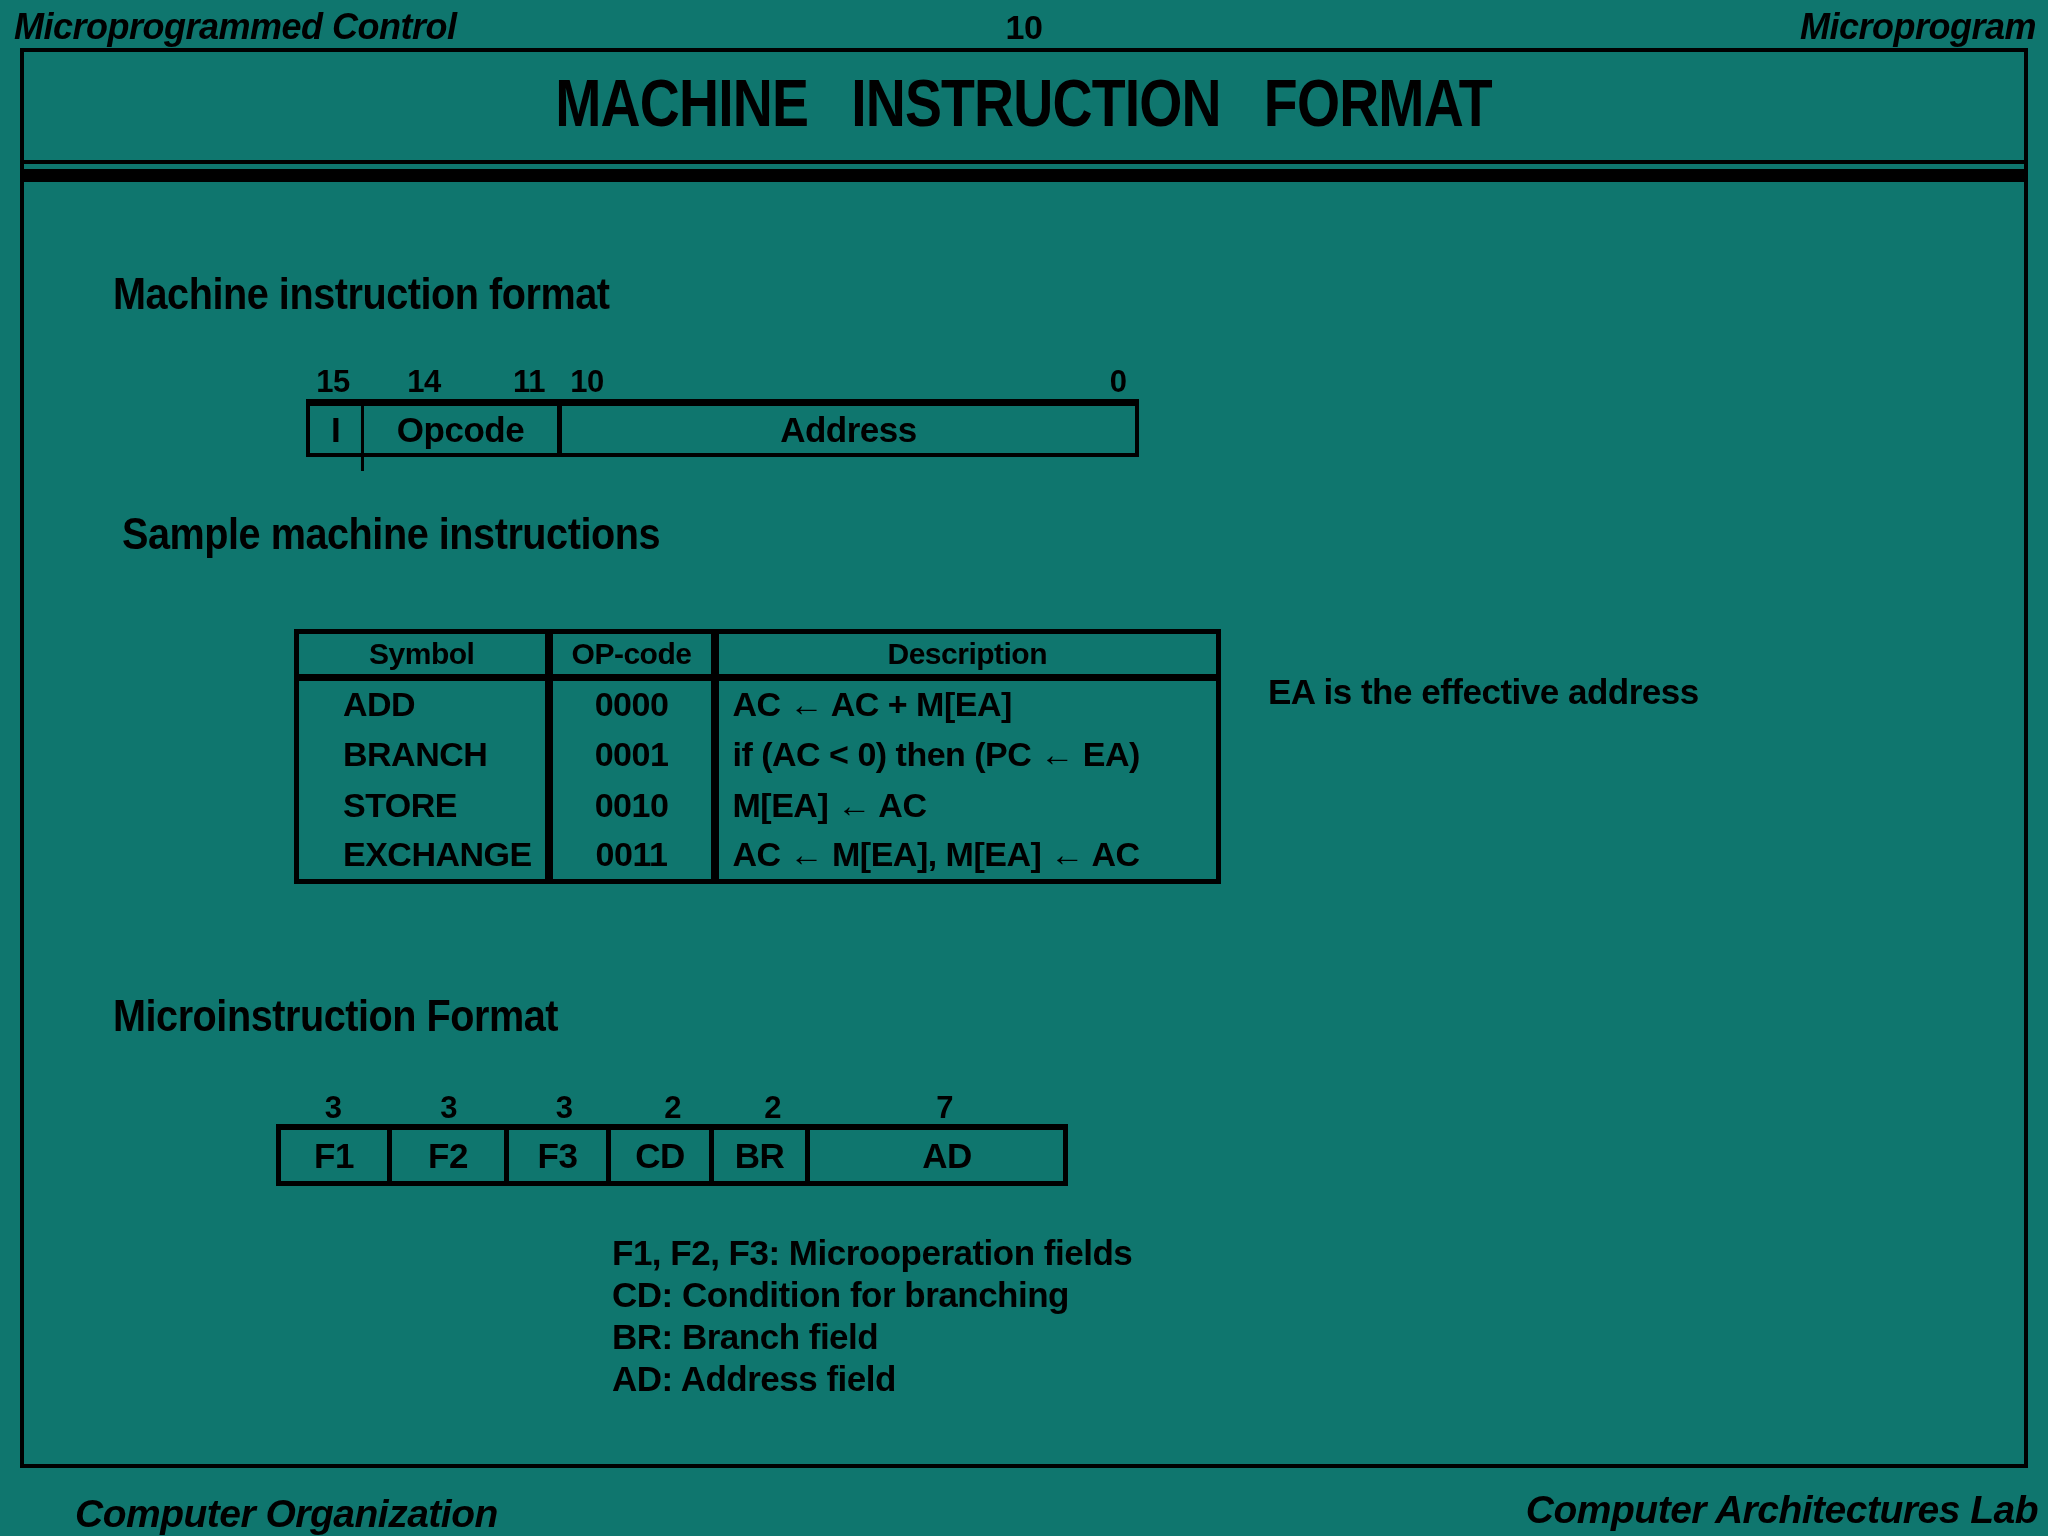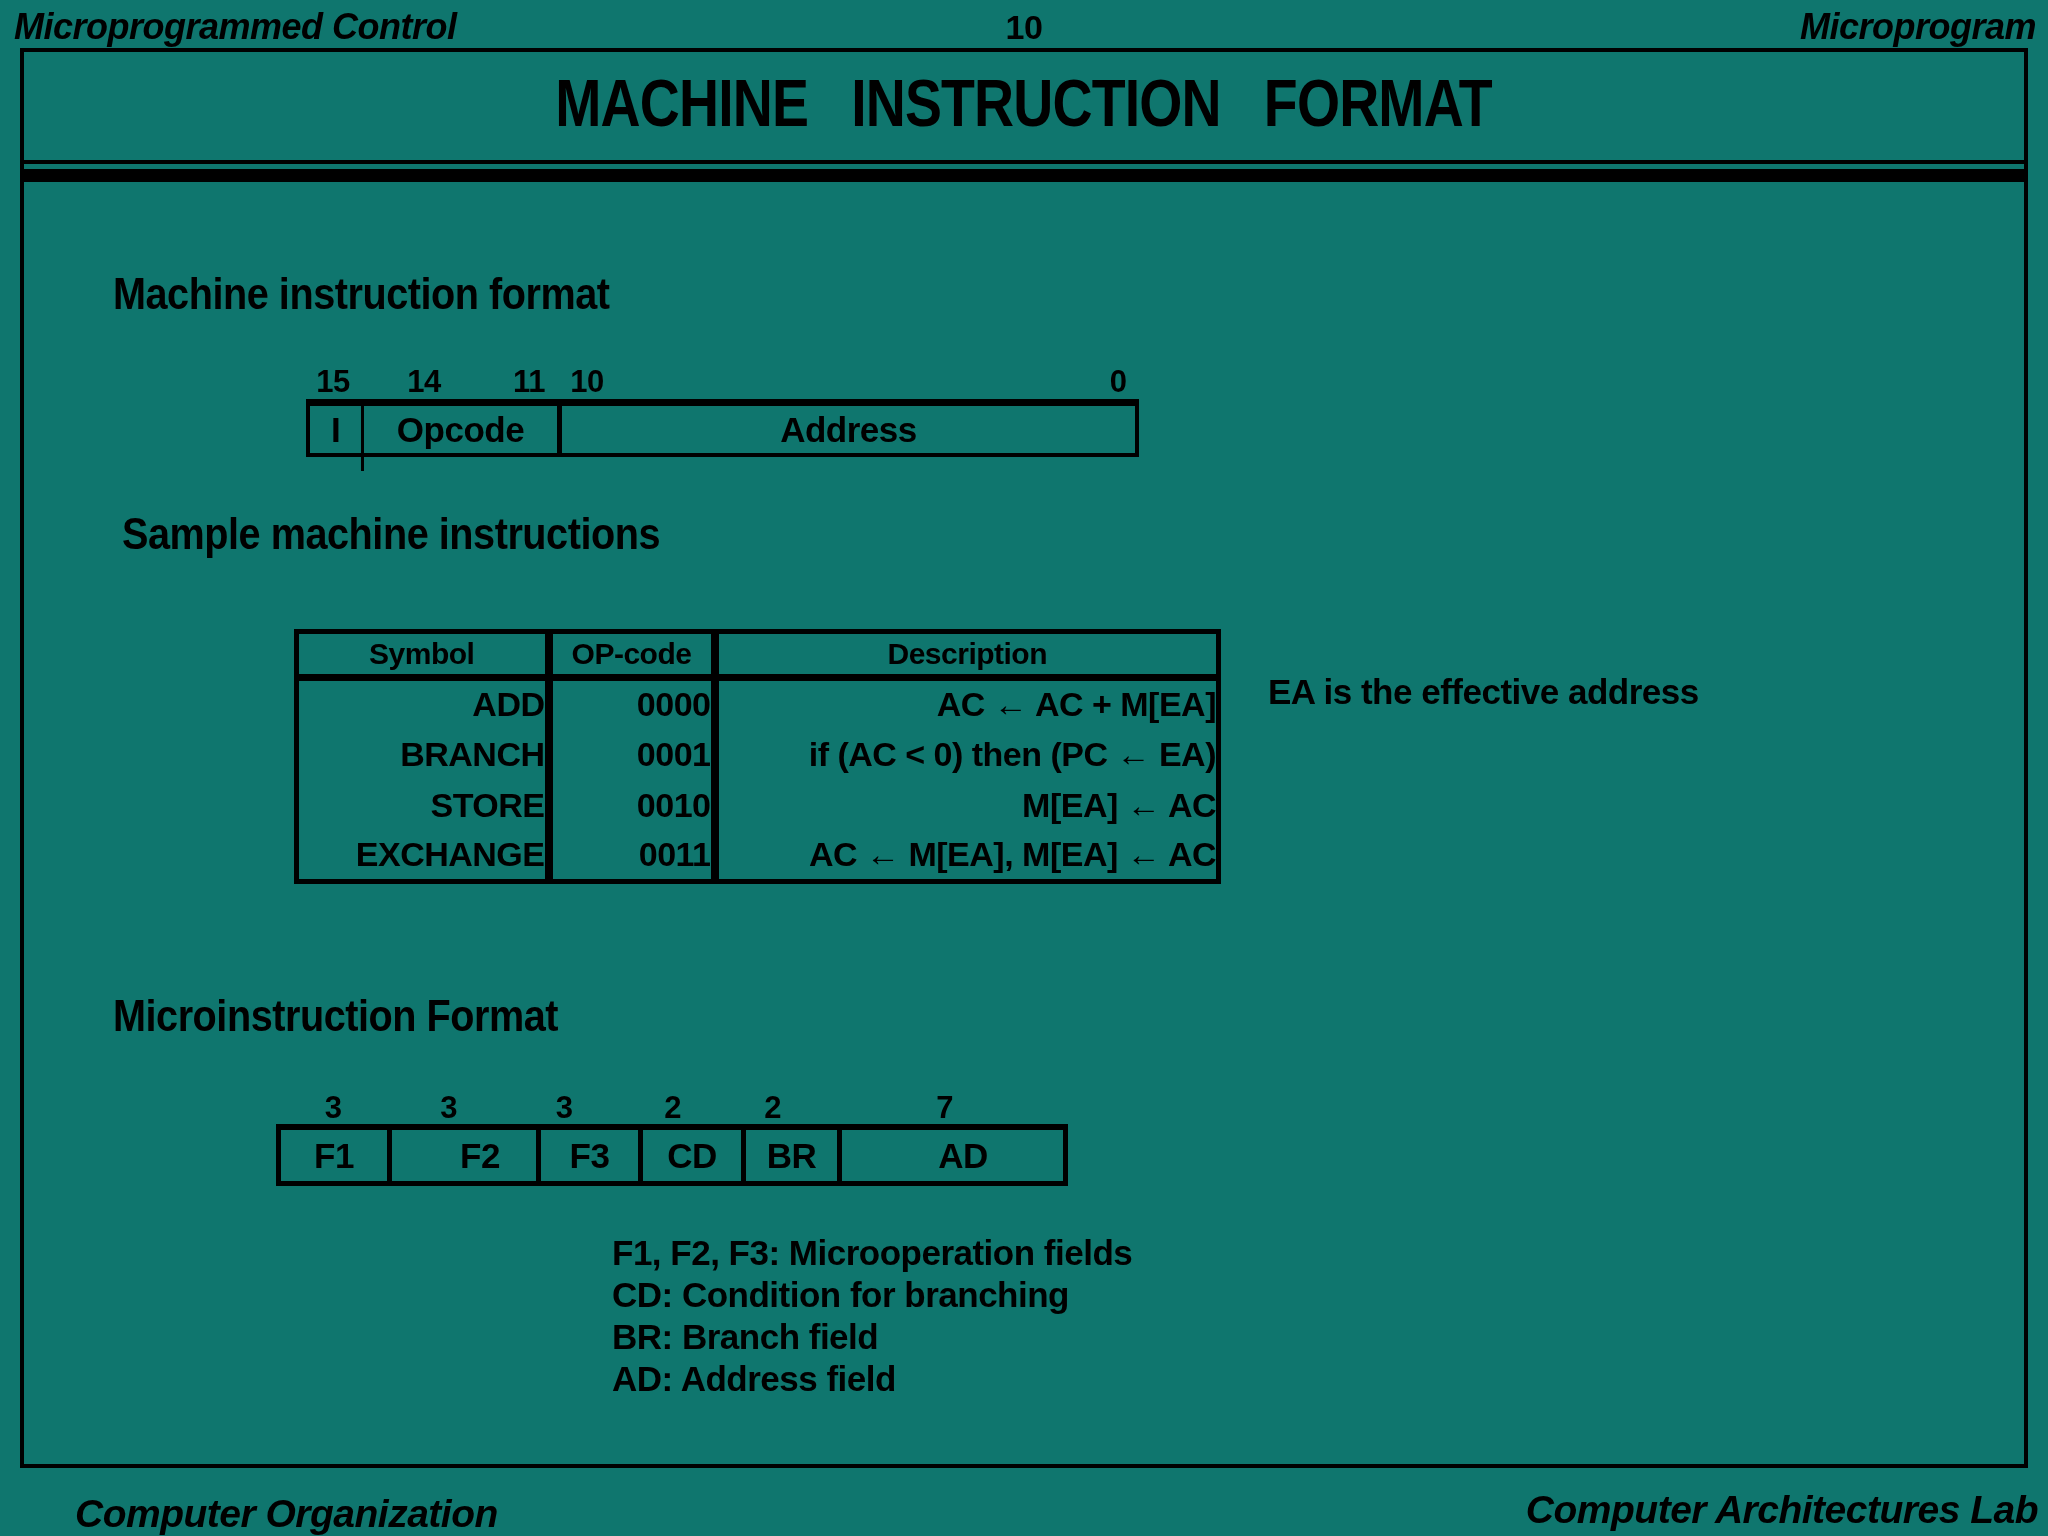--- a/index.html
+++ b/index.html
@@ -72,21 +72,21 @@
 
   
   .sample-table {
     position: absolute; left: 294px; top: 629px;
     width: 922px;
     border-collapse: collapse;
     table-layout: fixed;
     border: 5px solid #000;
     font-size: 34px;
   }
-  .sample-table th, .sample-table td { font-weight: 700; white-space: nowrap; overflow: hidden; text-align: right; }
+  .sample-table th, .sample-table td { font-weight: 700; white-space: nowrap; overflow: hidden; }
   .sample-table th {
     height: 46px; text-align: center; font-size: 30px;
     border-bottom: 7px solid #000;
   }
   .sample-table td { height: 51px; }
   .col-symbol { width: 252px; }
   .col-opcode { width: 166px; }
   .col-desc   { width: 504px; }
   .sample-table th.col-opcode, .sample-table td.td-opcode { border-left: 8px solid #000; border-right: 8px solid #000; }
   .td-symbol { padding-left: 44px; }
@@ -107,21 +107,21 @@
     position: absolute; left: 276px; top: 1124px;
     width: 792px; height: 62px;
     border: 5px solid #000; border-top-width: 6px;
     display: flex;
   }
   .micro-box .cell {
     display: flex; align-items: center; justify-content: center;
     font-size: 35px; border-right: 5px solid #000;
   }
   .micro-box .cell:last-child { border-right: none; }
-  .micro-box .mw-0 { width: 111px; } .micro-box .mw-1 { width: 117px; margin-left: 32px; }
+  .micro-box .mw-0 { width: 111px; } .micro-box .mw-1 { width: 117px; }
   .micro-box .mw-2 { width: 102px; text-align: center; } .micro-box .mw-3 { width: 103px; }
   .micro-box .mw-4 { width: 96px;  } .micro-box .mw-5 { flex: 1; padding-left: 21px; }
 
   .legend { position: absolute; left: 612px; top: 1232px; font-size: 35px; line-height: 42px; }
   .legend div { white-space: nowrap; }
 
   
   .ftr { position: absolute; font-size: 39px; font-style: italic; white-space: nowrap; }
   .ftr-left  { left: 75px; top: 1492px; }
   .ftr-right { right: 10px; top: 1488px; }

